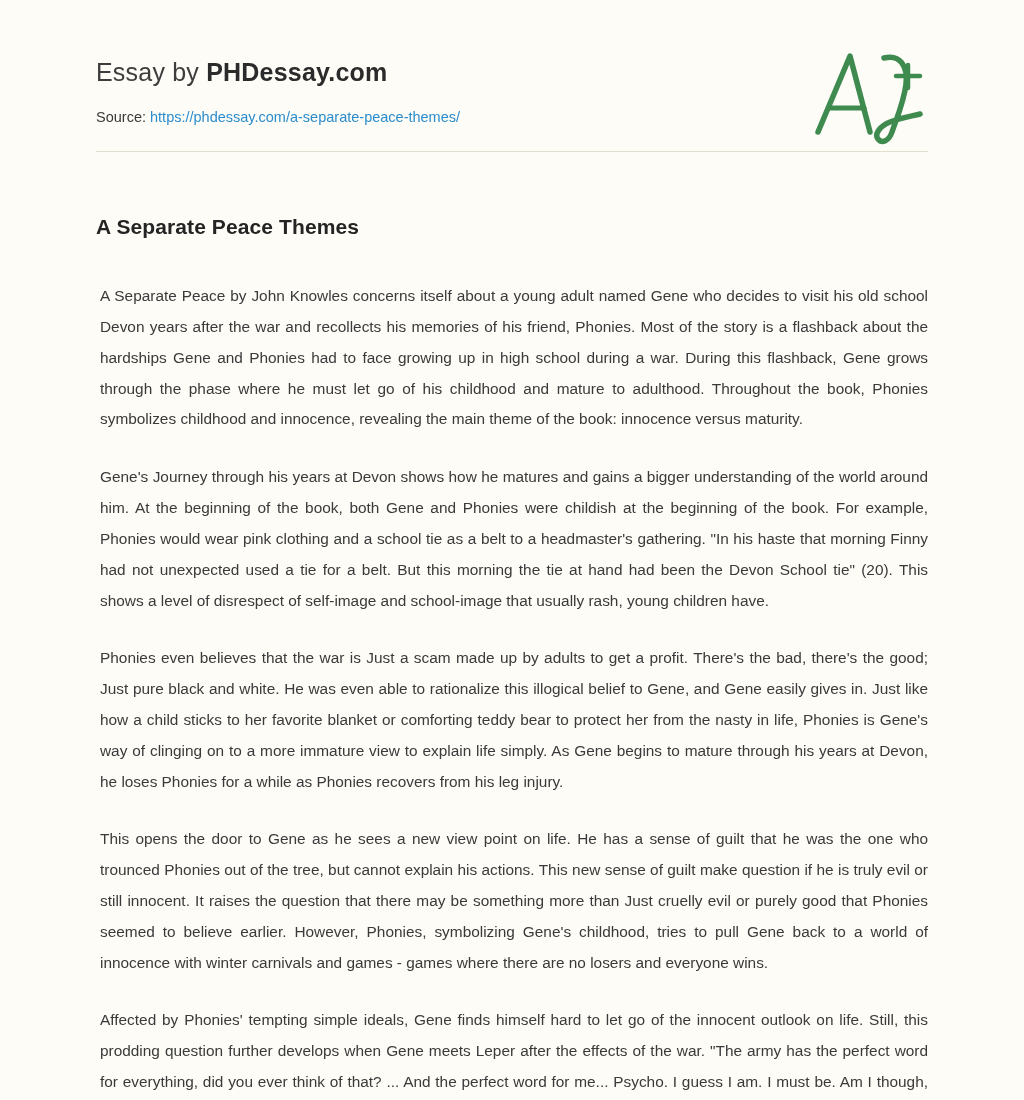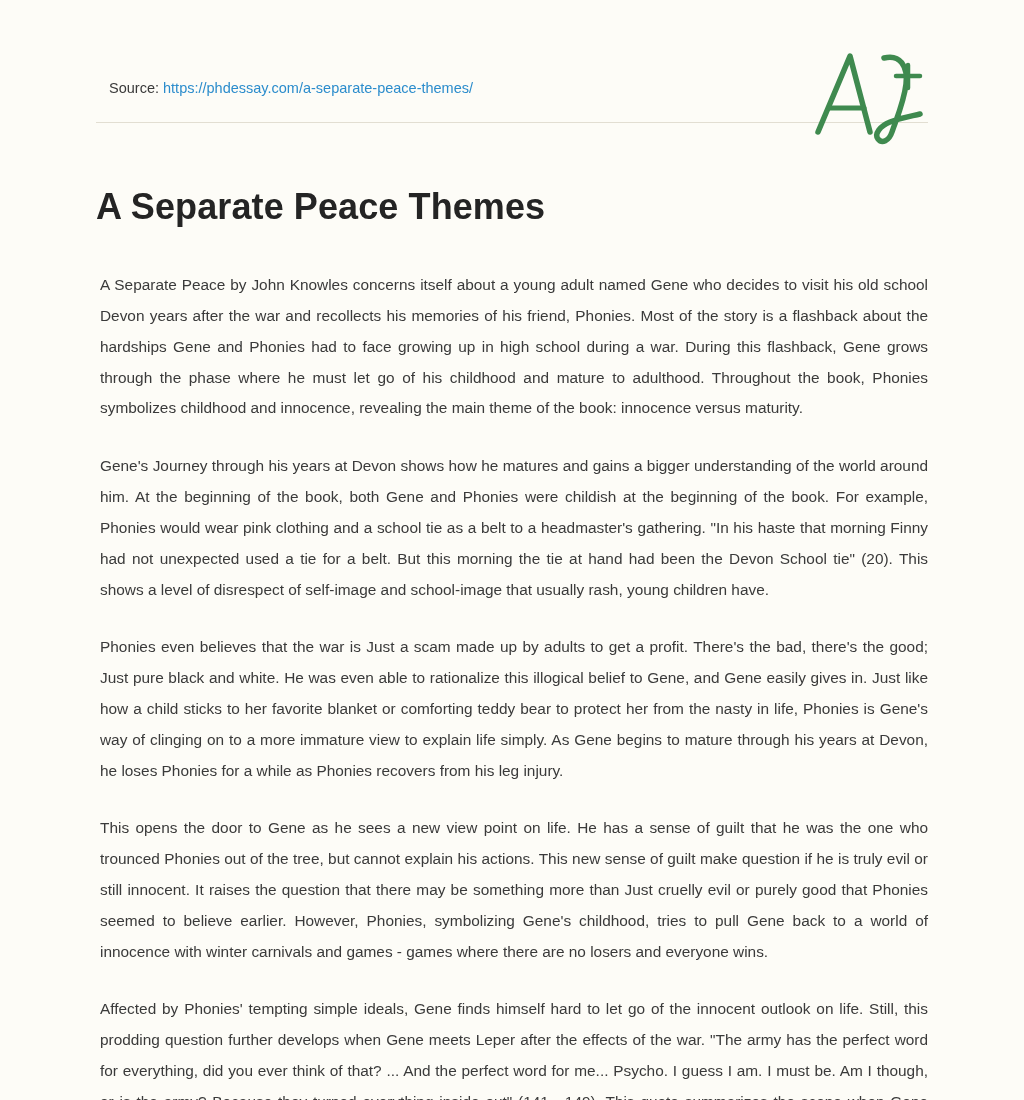--- a/index.html
+++ b/index.html
@@ -32,21 +32,20 @@
     font-weight: 400;
   }
   .brand-line .brand-name {
     font-weight: 700;
     color: #2b2b2b;
   }
   .source-line {
     margin-top: 22px;
     font-size: 14.5px;
     color: #4a4a4a;
-    margin-left: 13px;
   }
   .source-line .source-label {
     color: #3a3a3a;
   }
   .source-line a {
     color: #2b8ccc;
     text-decoration: none;
     word-break: break-all;
   }
   .logo {
@@ -59,21 +58,21 @@
   .logo svg {
     display: block;
   }
   .divider {
     margin: 26px 96px 0 96px;
     height: 1px;
     background: #e2ded2;
   }
   h1.title {
     margin: 62px 96px 0 96px;
-    font-size: 36px;
+    font-size: 21px;
     line-height: 1.2;
     font-weight: 700;
     color: #242424;
     letter-spacing: 0.1px;
   }
   .article {
     margin: 42px 96px 0 96px;
   }
   .article p {
     margin: 0 0 27px 4px;
@@ -85,20 +84,25 @@
   .article p:last-child {
     margin-bottom: 0;
   }
 </style>
 </head>
 <body>
 
 <div class="page">
 
   <div class="header">
+    <div class="brand-line">
+      <span>Essay</span>
+      <span>by</span>
+      <span class="brand-name">PHDessay.com</span>
+    </div>
 
     <div class="source-line">
       <span class="source-label">Source:</span>
       <a href="#">https://phdessay.com/a-separate-peace-themes/</a>
     </div>
 
     <div class="logo">
       <svg width="120" height="110" viewBox="0 0 120 110" fill="none" xmlns="http://www.w3.org/2000/svg">
         <path d="M10 92 L42 16 L62 92" stroke="#3f8a4f" stroke-width="5.5" stroke-linecap="round" stroke-linejoin="round" fill="none"></path>
         <path d="M22 68 L56 68" stroke="#3f8a4f" stroke-width="5" stroke-linecap="round"></path>

